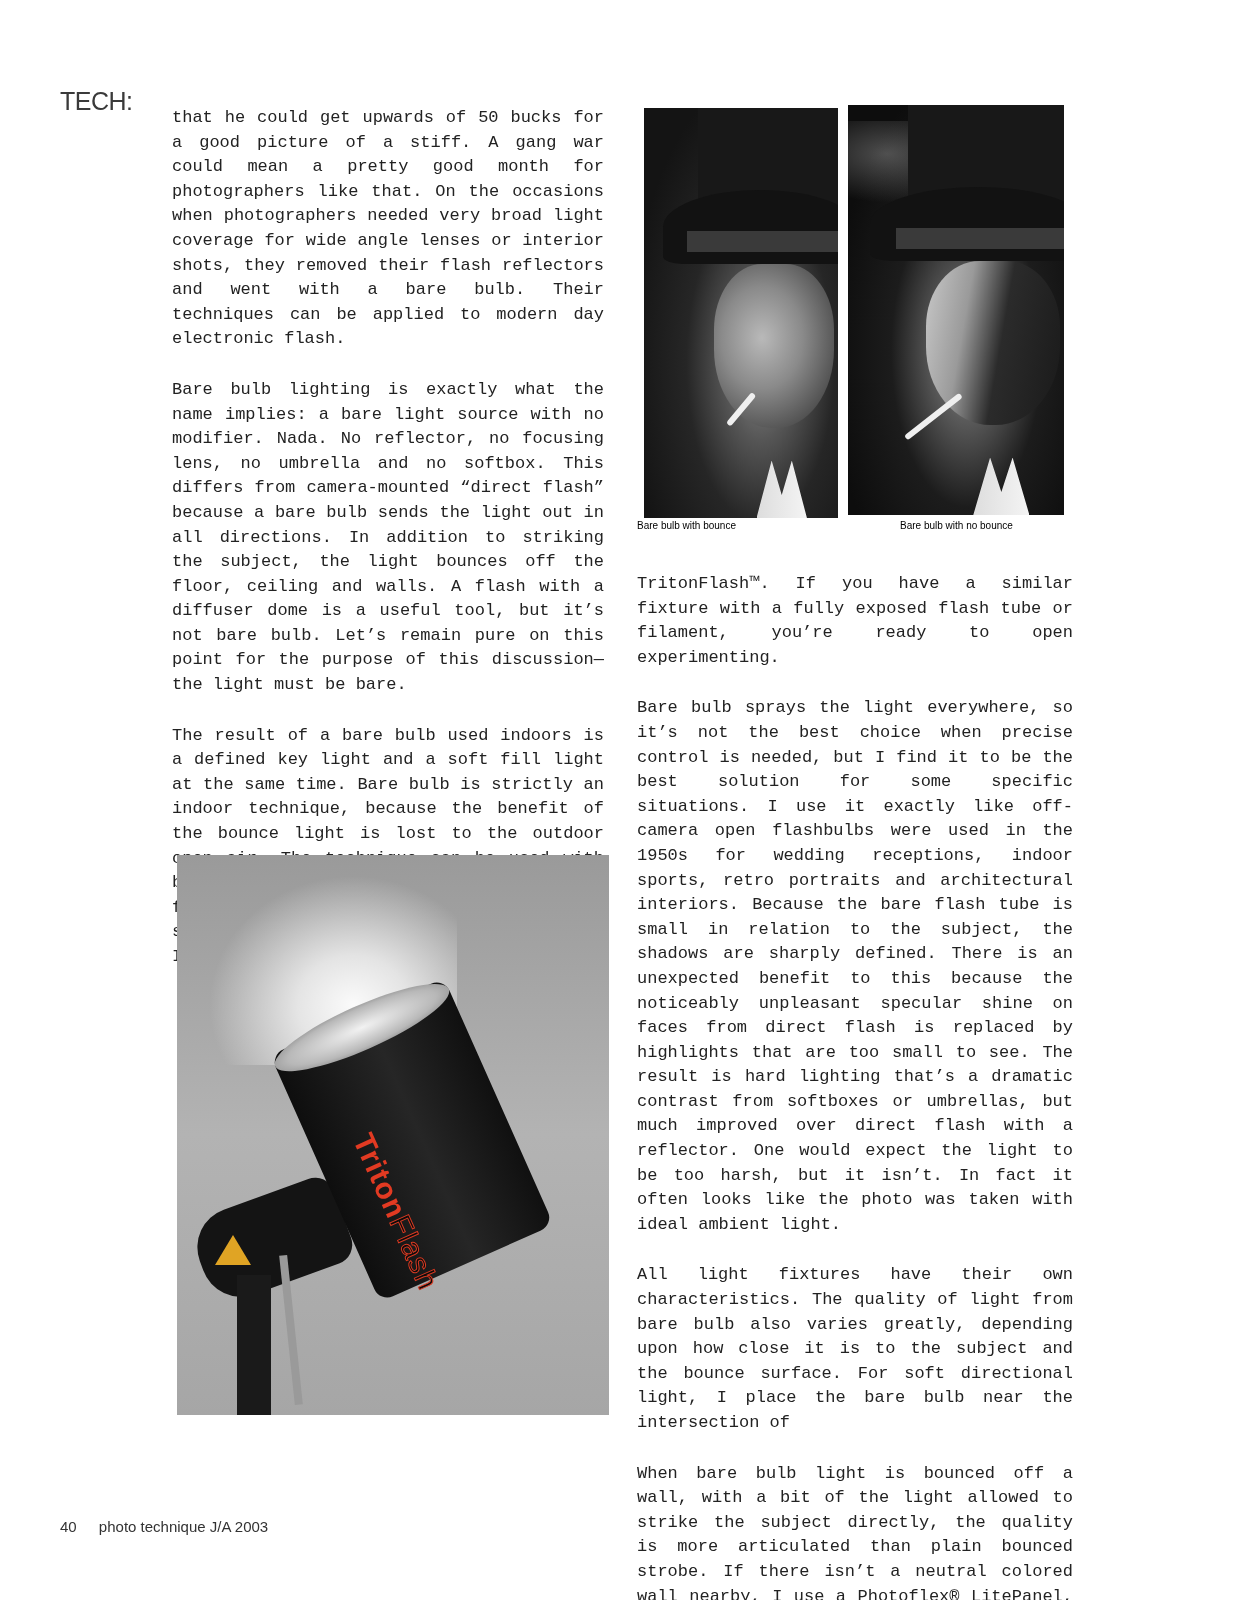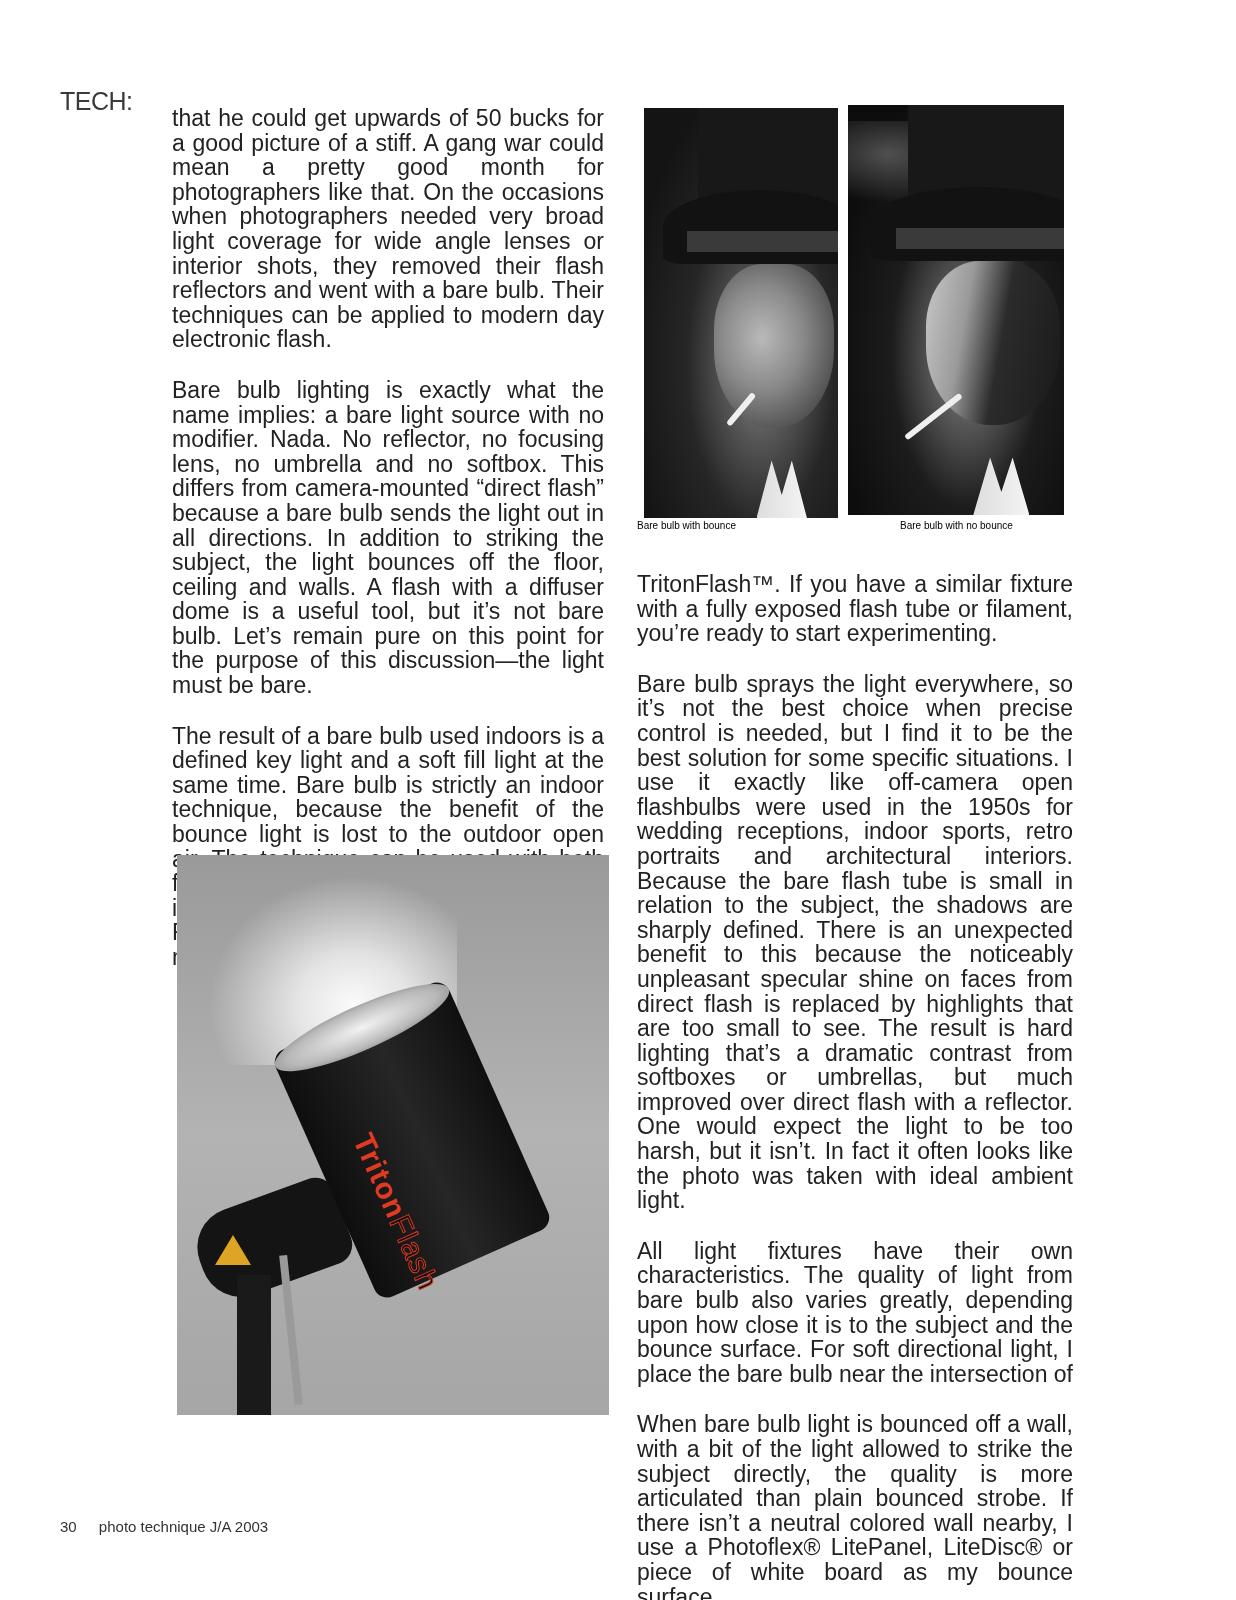--- a/index.html
+++ b/index.html
@@ -11,22 +11,22 @@
     .section-label {
       position: absolute; left: 60px; top: 44px;
       font-family: "Liberation Sans", "DejaVu Sans", sans-serif;
       font-size: 25px; letter-spacing: -0.5px; color: #3a3a3a; font-weight: 300; margin-top: 43px;
     }
     .col { position: absolute; }
     .col-left { left: 172px; top: 106px; width: 432px; }
     .col-right { left: 637px; top: 572px; width: 436px; }
     .para {
       margin: 0 0 26px 0;
-      font-family: Liberation Sans, sans-serif;
-      font-size: 23px; line-height: 24.6px; text-align: justify;
+      font-family: Liberation Mono, monospace;
+      font-size: 17px; line-height: 24.6px; text-align: justify;
       color: #222;
     }
     .photo-pair { position: absolute; left: 644px; top: 105px; width: 420px; height: 415px; }
     .photo {
       position: absolute; top: 0; height: 415px;
       background: #1f1f1f; overflow: hidden;
     }
     .photo-a { left: 0; width: 194px; top: 3px; height: 410px;
       background: radial-gradient(ellipse at 60% 62%, #8d8d8d 0%, #555 22%, #262626 45%, #141414 80%); }
     .photo-b { left: 204px; width: 216px; top: 0; height: 410px;
@@ -136,36 +136,36 @@
     <div class="hatband"></div>
     <div class="face"></div>
     <div class="cigarette"></div>
     <div class="collar"></div>
   </div>
 </div>
 <div class="caption caption-a">Bare bulb with bounce</div>
 <div class="caption caption-b">Bare bulb with no bounce</div>
 
 <div class="col col-right">
-  <p class="para">TritonFlash™. If you have a similar fixture with a fully exposed flash tube or filament, you’re ready to start experimenting.</p>
+  <p class="para">TritonFlash™. If you have a similar fixture with a fully exposed flash tube or filament, you’re ready to open experimenting.</p>
   <p class="para">Bare bulb sprays the light everywhere, so it’s not the best choice when precise control is needed, but I find it to be the best solution for some specific situations. I use it exactly like off-camera open flashbulbs were used in the 1950s for wedding receptions, indoor sports, retro portraits and architectural interiors. Because the bare flash tube is small in relation to the subject, the shadows are sharply defined. There is an unexpected benefit to this because the noticeably unpleasant specular shine on faces from direct flash is replaced by highlights that are too small to see. The result is hard lighting that’s a dramatic contrast from softboxes or umbrellas, but much improved over direct flash with a reflector. One would expect the light to be too harsh, but it isn’t. In fact it often looks like the photo was taken with ideal ambient light.</p>
   <p class="para">All light fixtures have their own characteristics. The quality of light from bare bulb also varies greatly, depending upon how close it is to the subject and the bounce surface. For soft directional light, I place the bare bulb near the intersection of</p>
   <p class="para">When bare bulb light is bounced off a wall, with a bit of the light allowed to strike the subject directly, the quality is more articulated than plain bounced strobe. If there isn’t a neutral colored wall nearby, I use a Photoflex® LitePanel, LiteDisc® or piece of white board as my bounce surface.</p>
 </div>
 
 <div class="product-photo">
   <div class="burst"></div>
   <div class="mount"></div>
   <div class="pole"></div>
   <div class="pole-b"></div>
   <div class="logo-triangle"></div>
   <div class="flash-head">
     <div class="flash-rim"></div>
     <div class="brand-text">
       <span class="brand-a">Triton</span><span class="brand-b">Flash</span>
     </div>
   </div>
 </div>
 
 <div class="footer">
-  <span class="page-num">30</span>
+  <span class="page-num">40</span>
   <span>photo technique J/A 2003</span>
 </div>
 
 </body></html>

